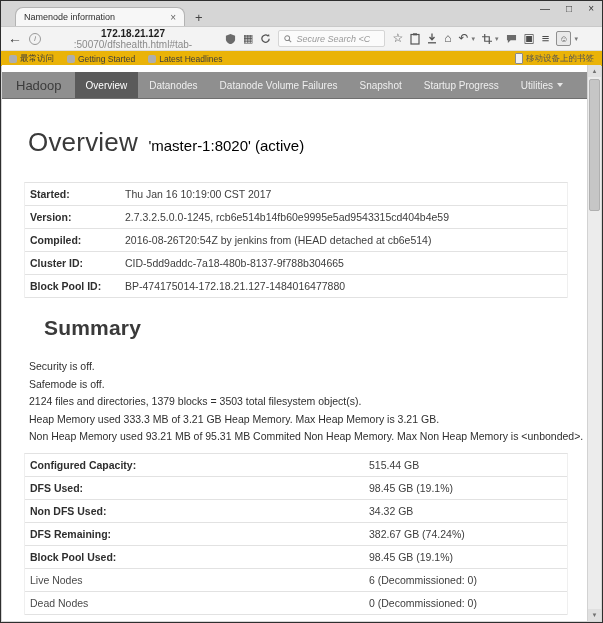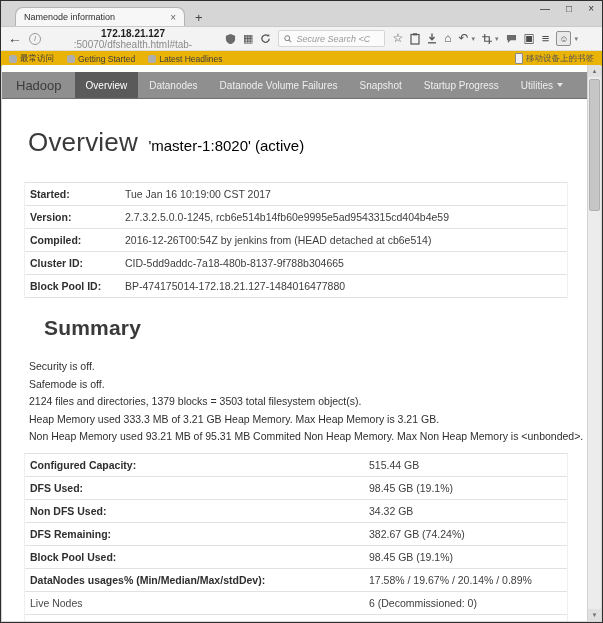--- a/index.html
+++ b/index.html
@@ -192,29 +192,29 @@
 
     <div class="content">
       <div class="h1row">
         <span class="h1">Overview</span>
         <span class="subtitle">'master-1:8020' (active)</span>
       </div>
 
       <div class="dtable t1">
           <div class="trow">
             <div class="tlabel">Started:</div>
-            <div class="tvalue">Tue Jan 16 10:19:00 CST 2017</div>
+            <div class="tvalue">Thu Jan 16 10:19:00 CST 2017</div>
           </div>
           <div class="trow">
             <div class="tlabel">Version:</div>
             <div class="tvalue">2.7.3.2.5.0.0-1245, rcb6e514b14fb60e9995e5ad9543315cd404b4e59</div>
           </div>
           <div class="trow">
             <div class="tlabel">Compiled:</div>
-            <div class="tvalue">2016-12-26T00:54Z by jenkins from (HEAD detached at cb6e514)</div>
+            <div class="tvalue">2016-08-26T20:54Z by jenkins from (HEAD detached at cb6e514)</div>
           </div>
           <div class="trow">
             <div class="tlabel">Cluster ID:</div>
             <div class="tvalue">CID-5dd9addc-7a18-480b-8137-9f788b304665</div>
           </div>
           <div class="trow">
             <div class="tlabel">Block Pool ID:</div>
             <div class="tvalue">BP-474175014-172.18.21.127-1484016477880</div>
           </div>
         </div>
@@ -244,24 +244,20 @@
           </div>
           <div class="trow">
             <div class="tlabel">DFS Remaining:</div>
             <div class="tvalue">382.67 GB (74.24%)</div>
           </div>
           <div class="trow">
             <div class="tlabel">Block Pool Used:</div>
             <div class="tvalue">98.45 GB (19.1%)</div>
           </div>
           <div class="trow">
-            <div class="tlabel">DataNodes usages% (Min/Median/Max/stdDev):</div>
-            <div class="tvalue">17.58% / 19.67% / 20.14% / 0.89%</div>
-          </div>
-          <div class="trow">
             <div class="tlabel plain">Live Nodes</div>
             <div class="tvalue">6 (Decommissioned: 0)</div>
           </div>
           <div class="trow">
             <div class="tlabel plain">Dead Nodes</div>
             <div class="tvalue">0 (Decommissioned: 0)</div>
           </div>
         </div>
     </div>
   </div>

